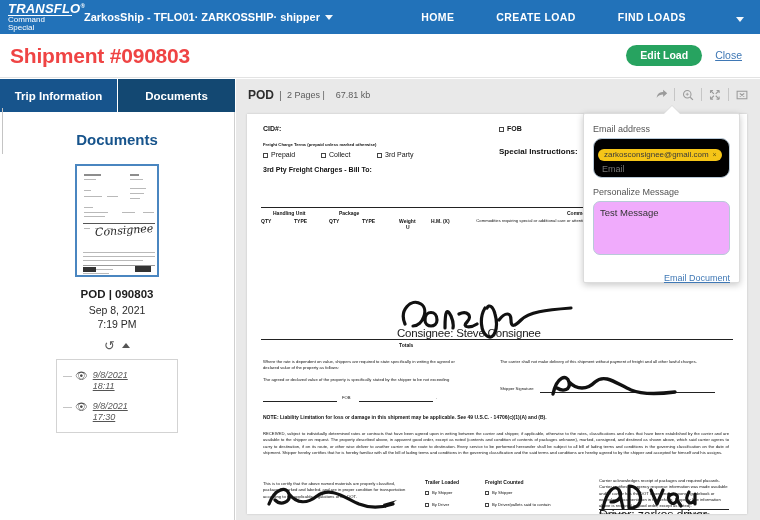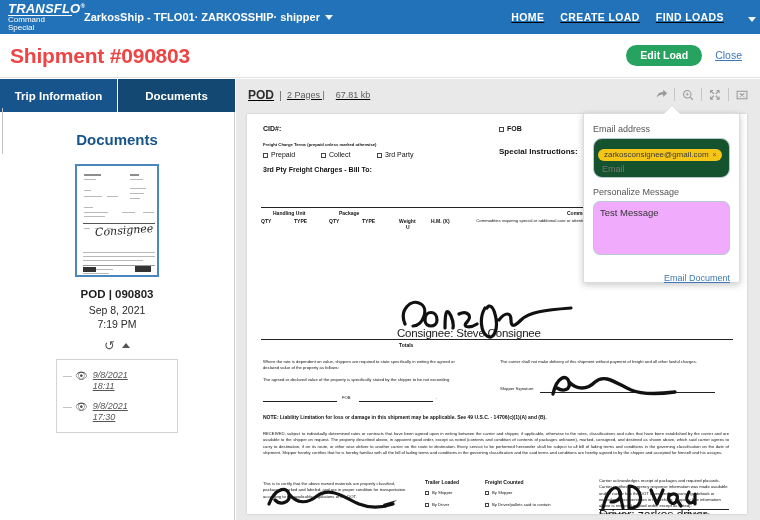--- a/index.html
+++ b/index.html
@@ -28,21 +28,21 @@
   .brandrule { height:1px; background:#fff; margin: 0 0 1px 0; }
 
   .ctx {
     margin-left: 12px; color:#fff; font-size: 11px; font-weight: bold;
     display:flex; align-items:center; gap:5px; white-space: nowrap;
   }
   .caret-d {
     width:0;height:0;border-left:4px solid transparent;border-right:4px solid transparent;
     border-top:5px solid #fff; opacity:.95;
   }
-  .navlinks { margin-left:auto; display:flex; align-items:center; gap:16px; padding-right:4px;text-decoration:underline; }
+  .navlinks { margin-left:auto; display:flex; align-items:center; gap:42px; padding-right:16px; }
   .navlinks a {
     color:#fff; font-size:10.5px; font-weight:bold; text-decoration:none;
     letter-spacing:.4px; white-space:nowrap;
   }
   .navlinks .nav-caret { padding-left: 8px; }
 
   
   .titlebar {
     position:absolute; left:0; top:34px; width:760px; height:44px;
     background:#fff; display:flex; align-items:center; padding: 0 18px 0 10px;
@@ -123,21 +123,20 @@
   }
 
   
   .viewer {
     position:absolute; left:236px; top:79px; width:524px; height:441px;
     background:#e9e9e9;
   }
   .viewer-bar {
     height:31px; display:flex; align-items:center; padding:0 8px 0 12px;
     background:#e9e9e9;
-    text-decoration:underline;
   }
   .vb-title { font-size:12px; font-weight:bold; color:#2d2d2d; }
   .vb-pipe { color:#6e6e6e; font-size:11px; margin:0 5px; }
   .vb-meta { font-size:9px; color:#5c5c5c; }
   .vb-size { font-size:9px; color:#5c5c5c; margin-left:11px; }
   .vb-tools { margin-left:auto; display:flex; align-items:center; gap:0; }
   .vb-tools .tool {
     width:20px; height:16px; display:flex; align-items:center; justify-content:center;
     color:#9b9b9b; cursor:pointer;
   }
@@ -169,21 +168,21 @@
     background:#fff; border:1px solid #dcdcdc; border-radius:2px;
     box-shadow:0 2px 7px rgba(0,0,0,.22); z-index:40; padding:10px 9px 6px;
   }
   .popover::before {
     content:""; position:absolute; left:80px; top:-8px;
     width:0;height:0;border-left:8px solid transparent;border-right:8px solid transparent;
     border-bottom:8px solid #fff; filter: drop-shadow(0 -1px 0 #dcdcdc);
   }
   .pop-label { font-size:9px; color:#555; margin-bottom:4px; }
   .token-field {
-    border:1px solid #b8c9d8; border-radius:9px; background:#14532d;
+    border:1px solid #b8c9d8; border-radius:9px; background:#000000;
     padding:4px 4px 3px; min-height:38px;
   }
   .token {
     display:inline-flex; align-items:center; gap:4px;
     background:#f5c518; border-radius:8px; padding:1px 5px 2px 6px;
     font-size:8px; color:#3a3a3a; max-width:100%;
   }
   .token-x { font-size:7px; color:#6a5a10; cursor:pointer; }
   .token-input {
     display:block; width:100%; border:none; outline:none; background:transparent;

